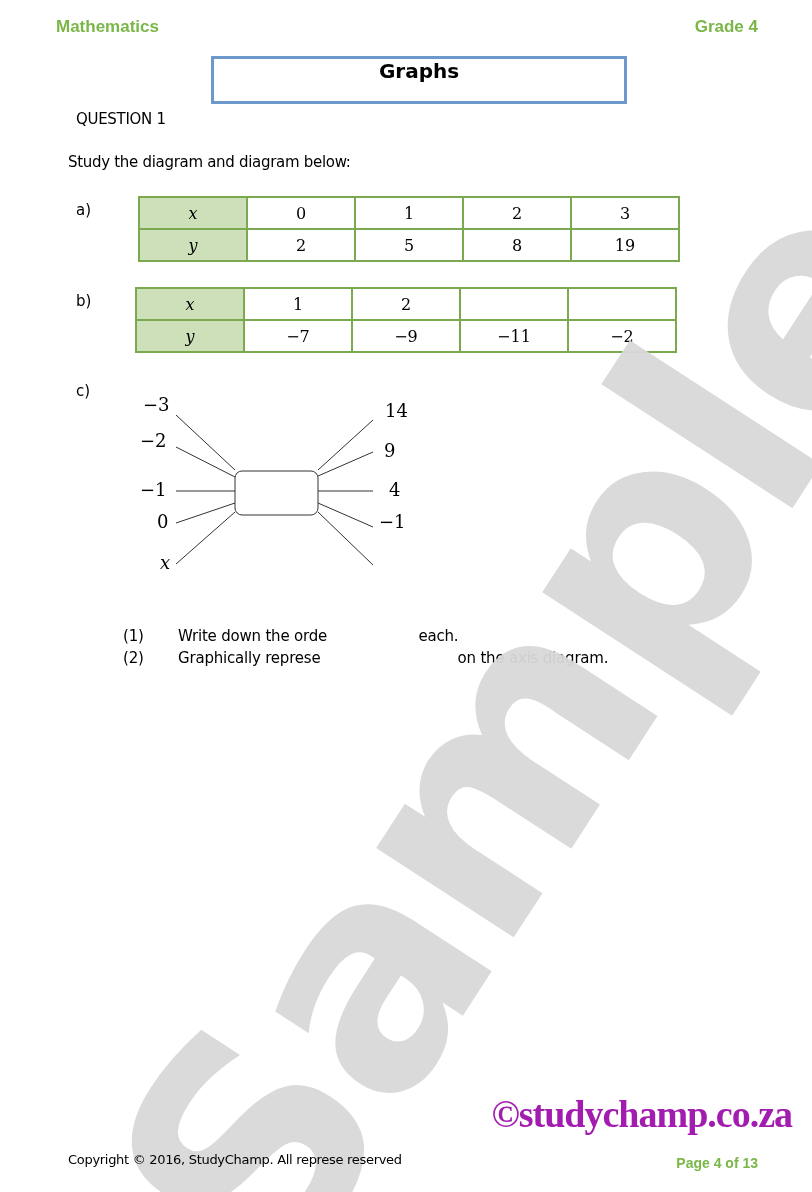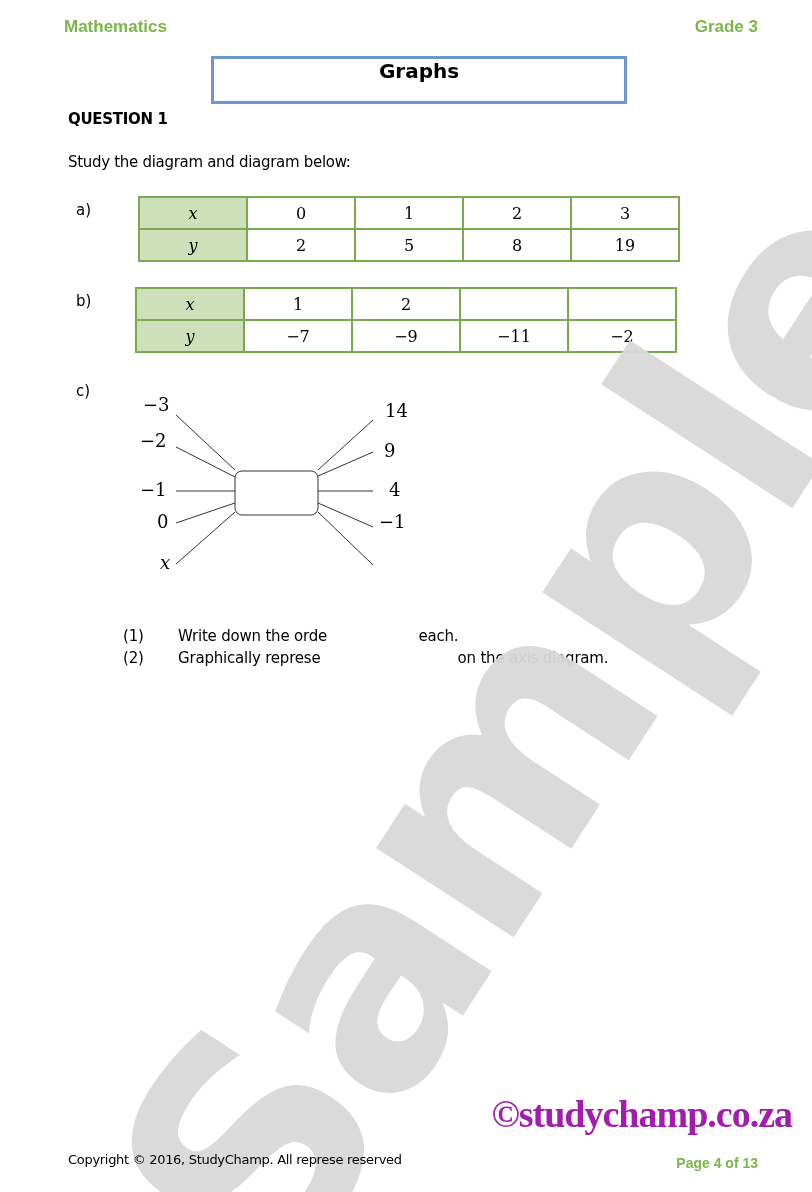--- a/index.html
+++ b/index.html
@@ -1,42 +1,42 @@
 <!DOCTYPE html>
 <html><head>
 <meta charset="utf-8">
 <style>
   html, body { margin:0; padding:0; }
   body { width:812px; height:1192px; background:#ffffff; position:relative; overflow:hidden; font-family:"Liberation Sans", sans-serif; color:#000; }
   .hdr { position:absolute; top:17px; font-weight:bold; font-size:17px; color:#7ab648; }
-  .hdr.left { left:64px; }
+  .hdr.left { left:56px; }
   .hdr.right { right:54px; }
   .title-box { position:absolute; left:211px; top:56px; width:410px; height:42px; border:3px solid #6c98cc; display:flex; align-items:flex-start; justify-content:center; font-weight:bold; font-size:20px; font-family:"DejaVu Sans", sans-serif; }
-  .q-title { position:absolute; left:68px; top:110px; font-weight:bold; font-size:15px; font-family:"DejaVu Sans", sans-serif; letter-spacing:-0.3px; }
+  .q-title { position:absolute; left:76px; top:110px; font-weight:normal; font-size:15px; font-family:"DejaVu Sans", sans-serif; letter-spacing:-0.3px; }
   .intro { position:absolute; left:68px; top:153px; font-size:15px; font-family:"DejaVu Sans", sans-serif; letter-spacing:-0.3px; }
   .part-label { position:absolute; font-size:15px; font-family:"DejaVu Sans", sans-serif; }
   table.vt { position:absolute; border-collapse:collapse; font-family:"DejaVu Serif", serif; font-size:16px; }
   table.vt td { border:2px solid #7aa94f; width:106px; height:30px; text-align:center; padding:0; }
   table.vt td.hd { background:#cde0ba; font-style:italic; }
   .diagram { position:absolute; left:130px; top:390px; width:300px; height:190px; }
   .diagram svg { position:absolute; left:0; top:0; }
   .dlabel { position:absolute; font-family:"DejaVu Serif", serif; font-size:18px; }
   .dlabel.it { font-style:italic; }
   .instr { position:absolute; left:123px; font-size:15px; font-family:"DejaVu Sans", sans-serif; letter-spacing:-0.2px; }
   .instr .num { display:inline-block; width:55px; }
   .watermark { position:absolute; left:-80px; top:560px; font-family:"DejaVu Sans", sans-serif; font-weight:bold; font-size:300px; color:#d9d9d9; transform:rotate(-57deg); transform-origin:center; white-space:nowrap; letter-spacing:-8px; opacity:0.95; pointer-events:none; }
   .wm-site { position:absolute; right:20px; top:1092px; font-family:Liberation Serif, serif; font-weight:bold; font-size:38px; color:#a21caf; letter-spacing:-1px; }
   .footer-left { position:absolute; left:68px; top:1152px; font-size:13px; font-family:"DejaVu Sans", sans-serif; letter-spacing:-0.3px; }
   .footer-right { position:absolute; right:54px; top:1155px; font-size:14px; font-weight:bold; color:#7ab648; }
 </style>
 </head>
 <body>
 
 <div class="hdr left">Mathematics</div>
-<div class="hdr right">Grade 3</div>
+<div class="hdr right">Grade 4</div>
 
 <div class="title-box">
     <span>Graphs</span>
   </div>
 
 <div class="q-title">QUESTION 1</div>
 <div class="intro">Study the diagram and diagram below:</div>
 
 <div class="part-label" style="left:76px; top:201px;">a)</div>
 <table class="vt" style="left:138px; top:196px;">

